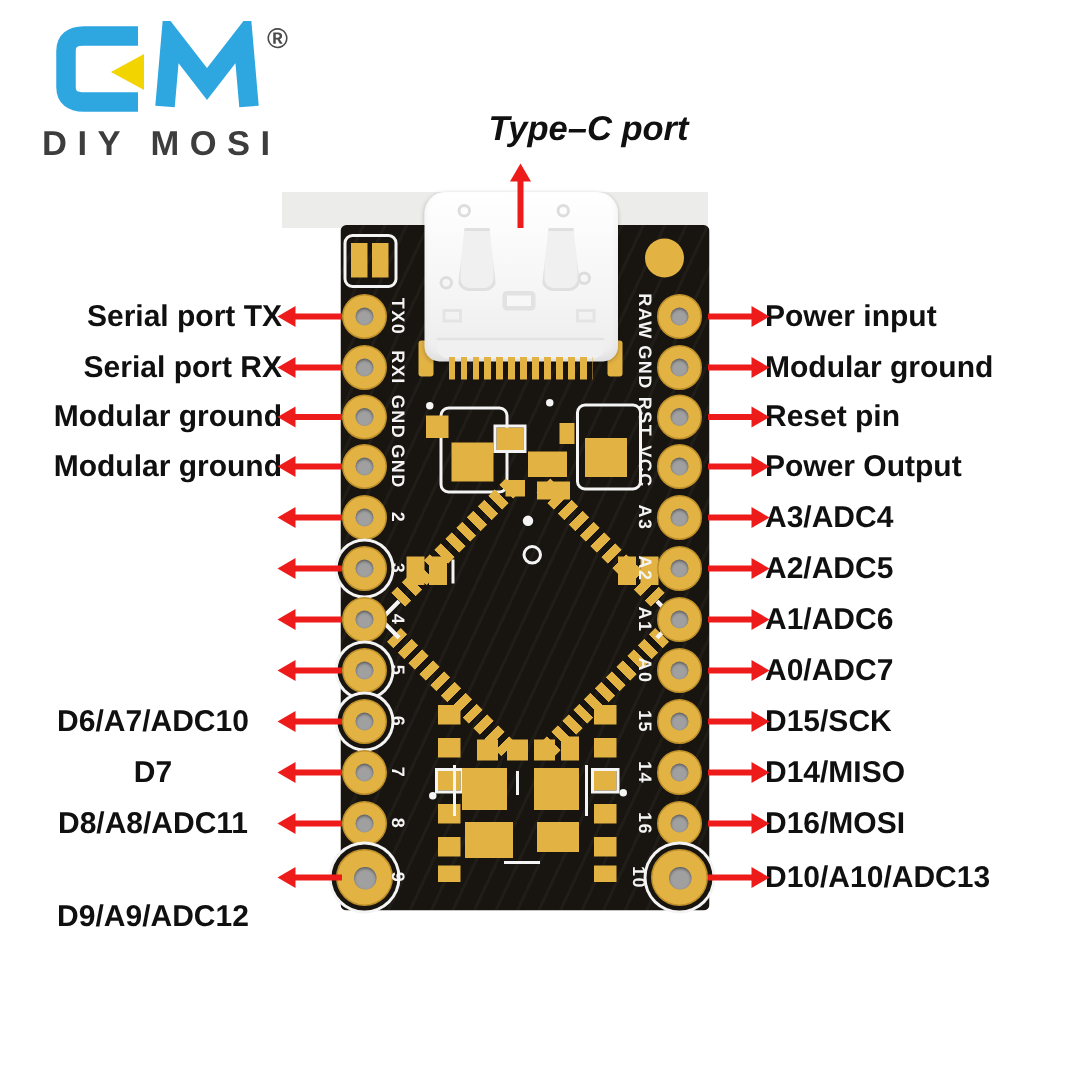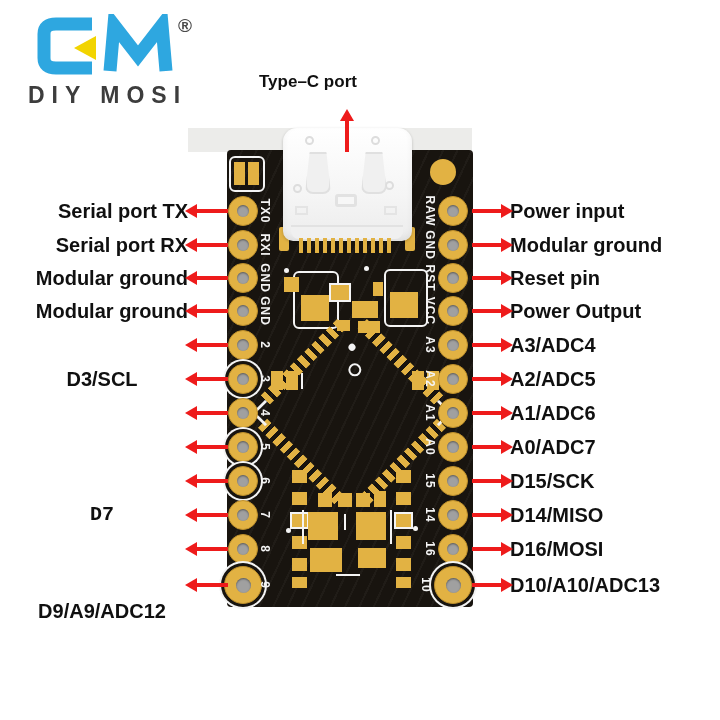--- a/index.html
+++ b/index.html
@@ -17,21 +17,21 @@
   
   .board{position:absolute;left:227px;top:150px;width:246px;height:457px;background-color:var(--pcb);
          border-radius:4px;z-index:2;
          background-image:repeating-linear-gradient(115deg,rgba(255,255,255,.035) 0 2px,transparent 2px 13px);}
 
   
   .lbl{position:absolute;height:26px;line-height:26px;font-weight:700;font-size:20px;color:var(--ink);z-index:6;white-space:nowrap;}
   .ll{left:16px;width:172px;text-align:center;}
   .ll.ra{text-align:right;}
   .lr{left:510px;width:206px;text-align:left;}
-  .tclabel{position:absolute;left:259px;top:72px;width:200px;text-align:left;font-size:17px;font-weight:700;color:var(--ink);z-index:6;}
+  .tclabel{position:absolute;left:259px;top:72px;width:200px;text-align:right;font-size:23px;font-weight:700;color:var(--ink);z-index:6;font-style:italic;}
 
   
   .arr{position:absolute;height:4px;background:var(--red);z-index:6;}
   .arr.l{left:190px;width:38px;}
   .arr.l::before{content:"";position:absolute;left:-12px;top:-5px;border:7px solid transparent;border-right:12px solid var(--red);}
   .arr.r{left:472px;width:36px;}
   .arr.r::after{content:"";position:absolute;right:-12px;top:-5px;border:7px solid transparent;border-left:12px solid var(--red);}
   .arr.v{width:4px;height:38px;left:345px;top:114px;}
   .arr.v::before{content:"";position:absolute;top:-12px;left:-5px;border:7px solid transparent;border-bottom:12px solid var(--red);}
 
@@ -184,22 +184,23 @@
   <div class="gp" style="left:358px;top:548px;width:28px;height:20px;"></div>
   <div class="wl" style="left:344px;top:514px;width:2px;height:16px;"></div>
   <div class="wl" style="left:336px;top:574px;width:24px;height:2px;"></div>
   <div class="wl" style="left:302px;top:510px;width:2px;height:34px;"></div>
   <div class="wl" style="left:390px;top:510px;width:2px;height:34px;"></div>
 
   <div class="lbl ll ra" style="top:198px;">Serial port TX</div>
   <div class="lbl ll ra" style="top:232px;">Serial port RX</div>
   <div class="lbl ll ra" style="top:265px;">Modular ground</div>
   <div class="lbl ll ra" style="top:298px;">Modular ground</div>
-  <div class="lbl ll" style="top:366px;">D3/SCL</div>
-  <div class="lbl ll" style="top:502px;font-family:Liberation Mono, monospace;">D7</div>
+  <div class="lbl ll" style="top:468px;">D6/A7/ADC10</div>
+  <div class="lbl ll" style="top:502px;">D7</div>
+  <div class="lbl ll" style="top:536px;">D8/A8/ADC11</div>
   <div class="lbl ll" style="top:598px;">D9/A9/ADC12</div>
 
   <div class="arr l" style="top:209px;"></div>
   <div class="arr l" style="top:243px;"></div>
   <div class="arr l" style="top:276px;"></div>
   <div class="arr l" style="top:309px;"></div>
   <div class="arr l" style="top:343px;"></div>
   <div class="arr l" style="top:377px;"></div>
   <div class="arr l" style="top:411px;"></div>
   <div class="arr l" style="top:445px;"></div>

